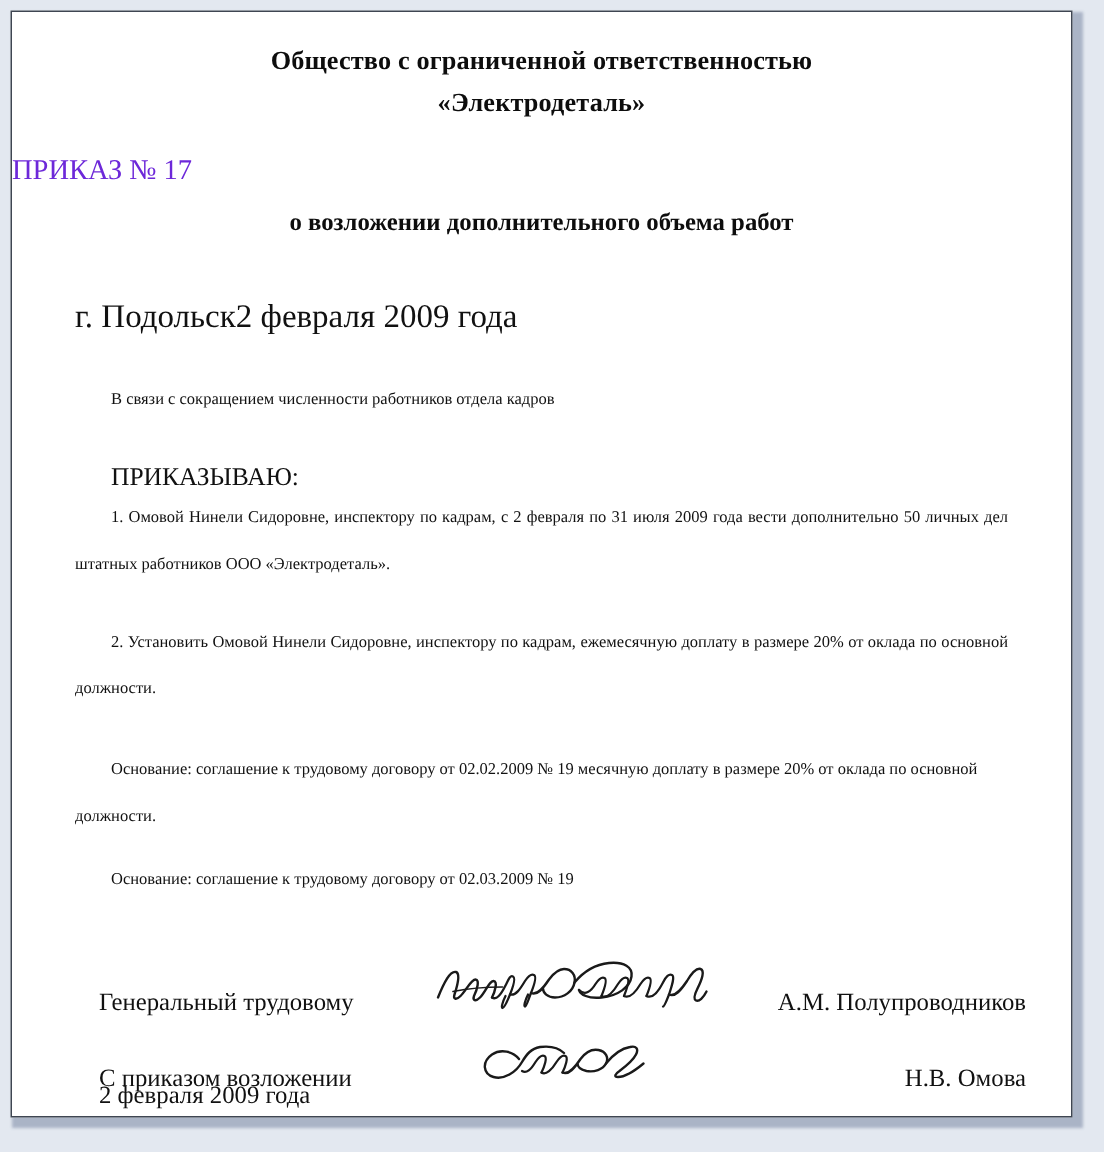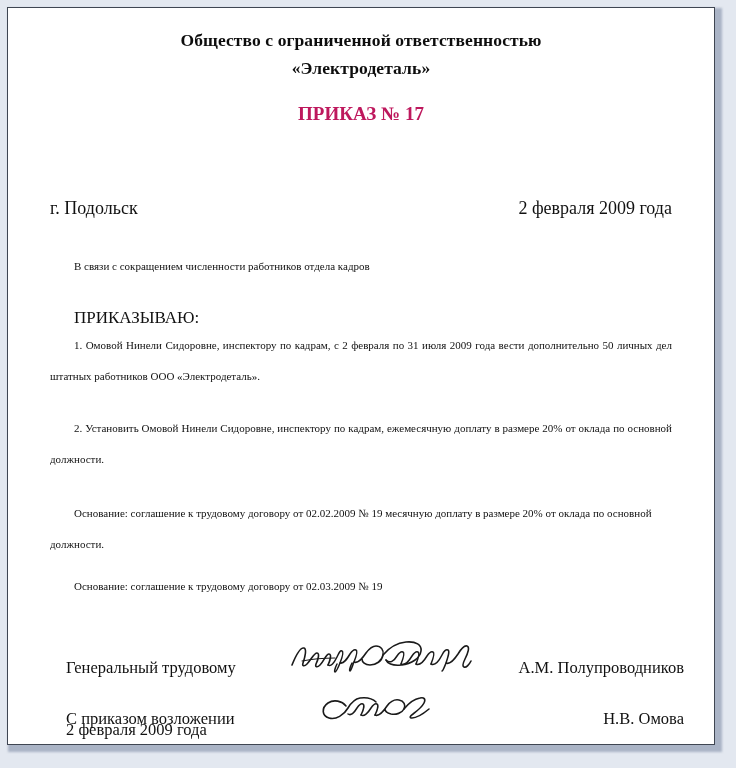--- a/index.html
+++ b/index.html
@@ -50,44 +50,43 @@
     color: #0d0d0d;
     letter-spacing: 0.1px;
   }
   .org1 { position: absolute; left: 0; right: 0; top: 22px; }
   .org2 { position: absolute; left: 0; right: 0; top: 50px; }
 
   .order-title {
     position: absolute;
     left: 0; right: 0;
     top: 95px;
-    text-align: center;
-    font-weight: bold;
+    text-align: left;
+    font-weight: normal;
     font-size: 19px;
-    color: #be185d;
+    color: #6d28d9;
   }
   .order-sub {
     position: absolute;
     left: 0; right: 0;
     top: 130px;
     text-align: center;
     font-weight: bold;
     font-size: 16.5px;
     color: #0d0d0d;
   }
 
   
   .citydate {
     position: absolute;
     left: 42px;
     right: 42px;
     top: 190px;
     display: flex;
-    justify-content: space-between;
-    font-size: 18px;
+    font-size: 22px;
     color: #111;
   }
 
   
   .para {
     position: absolute;
     left: 42px;
     width: 622px;
     font-size: 11px;
     line-height: 31px;
@@ -141,20 +140,21 @@
 
 <div class="page-shadow"></div>
 
 <div class="page">
   <div class="inner">
 
     <div class="org-line org1">Общество с ограниченной ответственностью</div>
     <div class="org-line org2">«Электродеталь»</div>
 
     <div class="order-title">ПРИКАЗ № 17</div>
+    <div class="order-sub">о возложении дополнительного объема работ</div>
 
     <div class="citydate">
       <span>г. Подольск</span>
       <span>2 февраля 2009 года</span>
     </div>
 
     <div class="para indent nojust p-preamble">В связи с сокращением численности работников отдела кадров</div>
 
     <div class="para indent nojust p-prikaz">ПРИКАЗЫВАЮ:</div>
 

